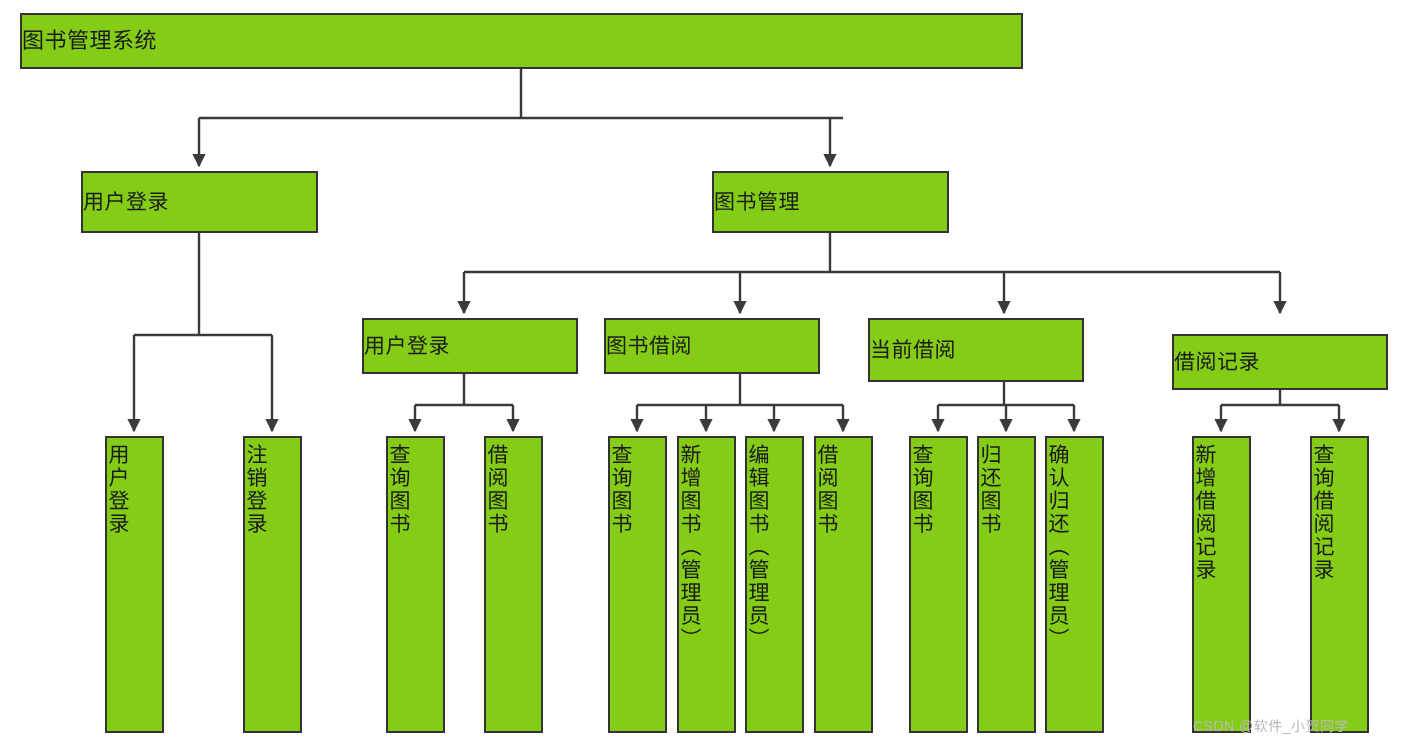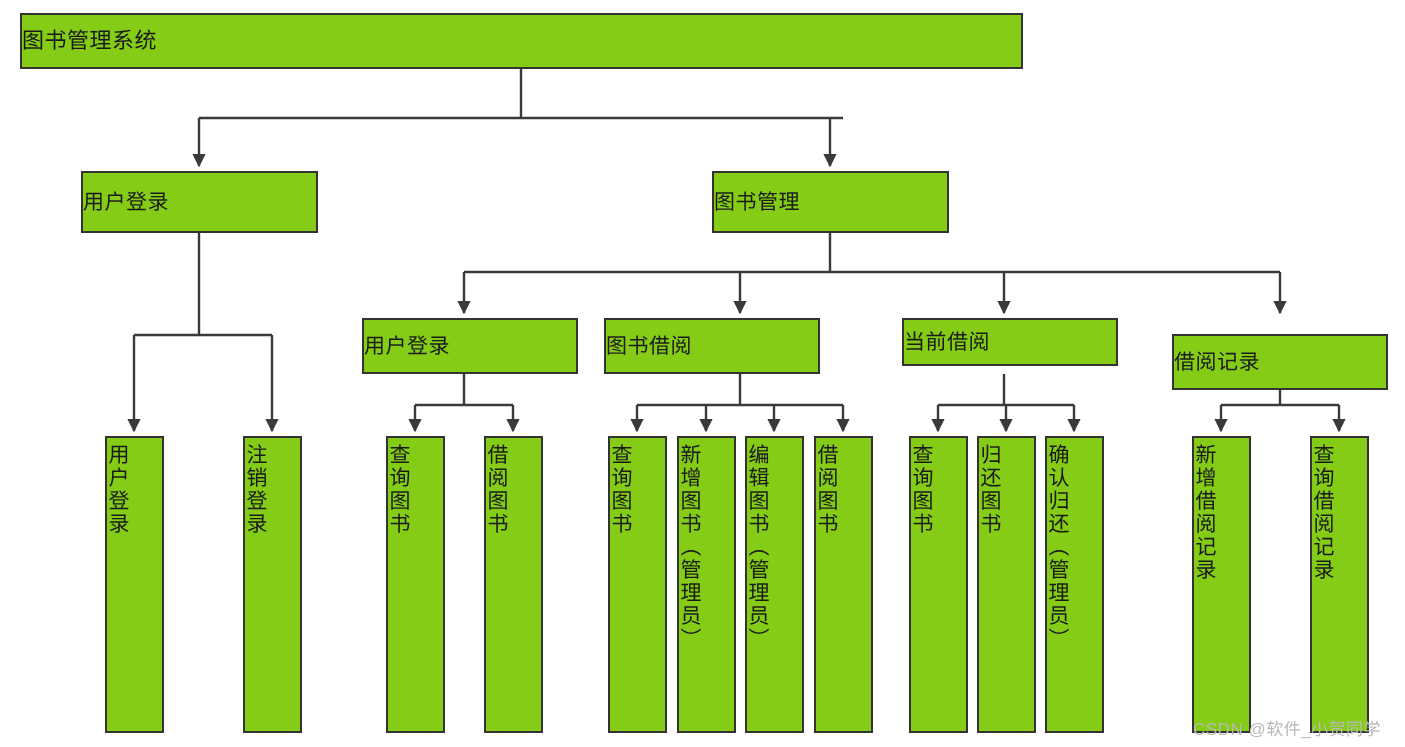--- a/index.html
+++ b/index.html
@@ -59,21 +59,21 @@
   }
   .node.v .node-label {
     writing-mode: vertical-rl;
     text-orientation: upright;
     font-size: 21px;
     line-height: 1.0;
     letter-spacing: 2px;
   }
   .watermark {
     position: absolute;
-    font-size: 17px;
+    font-size: 14px;
     color: #b9b9b9;
     letter-spacing: 0.5px;
     white-space: nowrap;
     z-index: 3;
     font-family: "Liberation Sans", "DejaVu Sans", sans-serif;
   }
 </style>
 </head>
 <body>
 
@@ -142,21 +142,21 @@
   </div>
 
   <div class="node h" style="left:362px; top:318px; width:216px; height:56px;">
     <span class="node-label">用户登录</span>
   </div>
 
   <div class="node h" style="left:604px; top:318px; width:216px; height:56px;">
     <span class="node-label">图书借阅</span>
   </div>
 
-  <div class="node h" style="left:902px; top:318px; width:216px; height:48px;">
+  <div class="node h" style="left:868px; top:318px; width:216px; height:64px;">
     <span class="node-label">当前借阅</span>
   </div>
 
   <div class="node h" style="left:1172px; top:334px; width:216px; height:56px;">
     <span class="node-label">借阅记录</span>
   </div>
 
   <div class="node v" style="left:105px; top:436px; width:59px; height:297px;">
     <span class="node-label">用户登录</span>
   </div>

